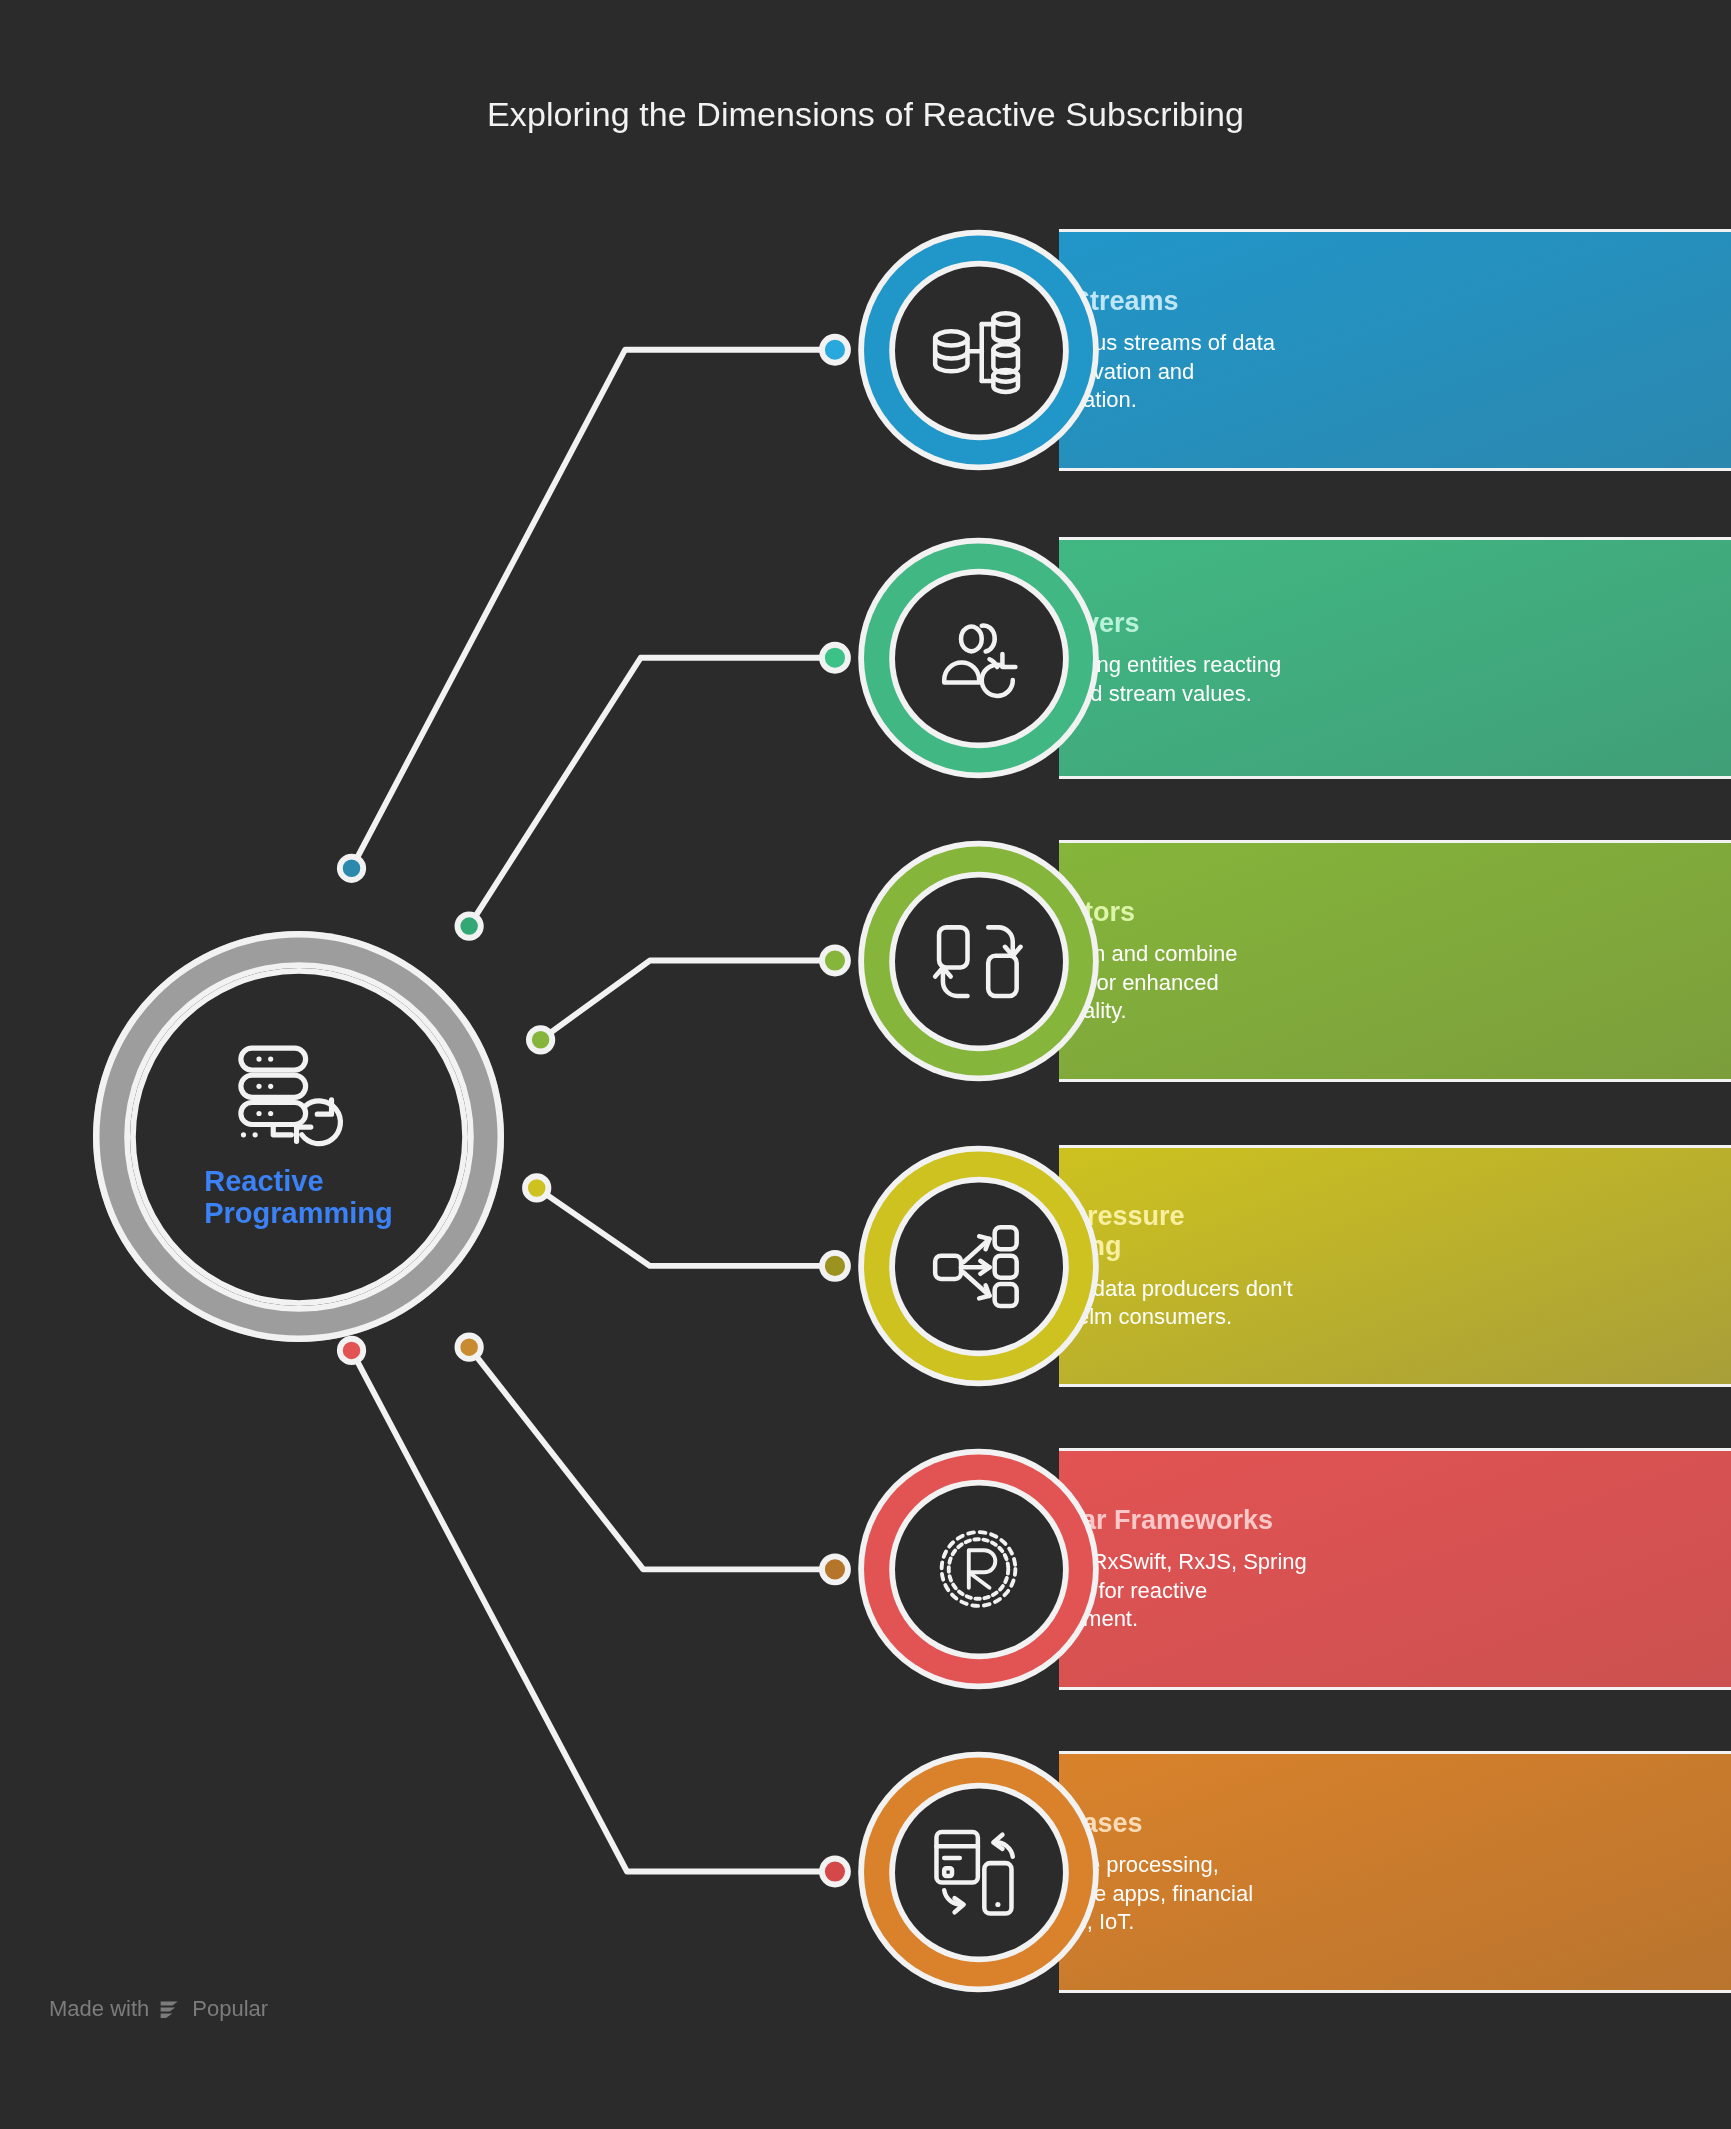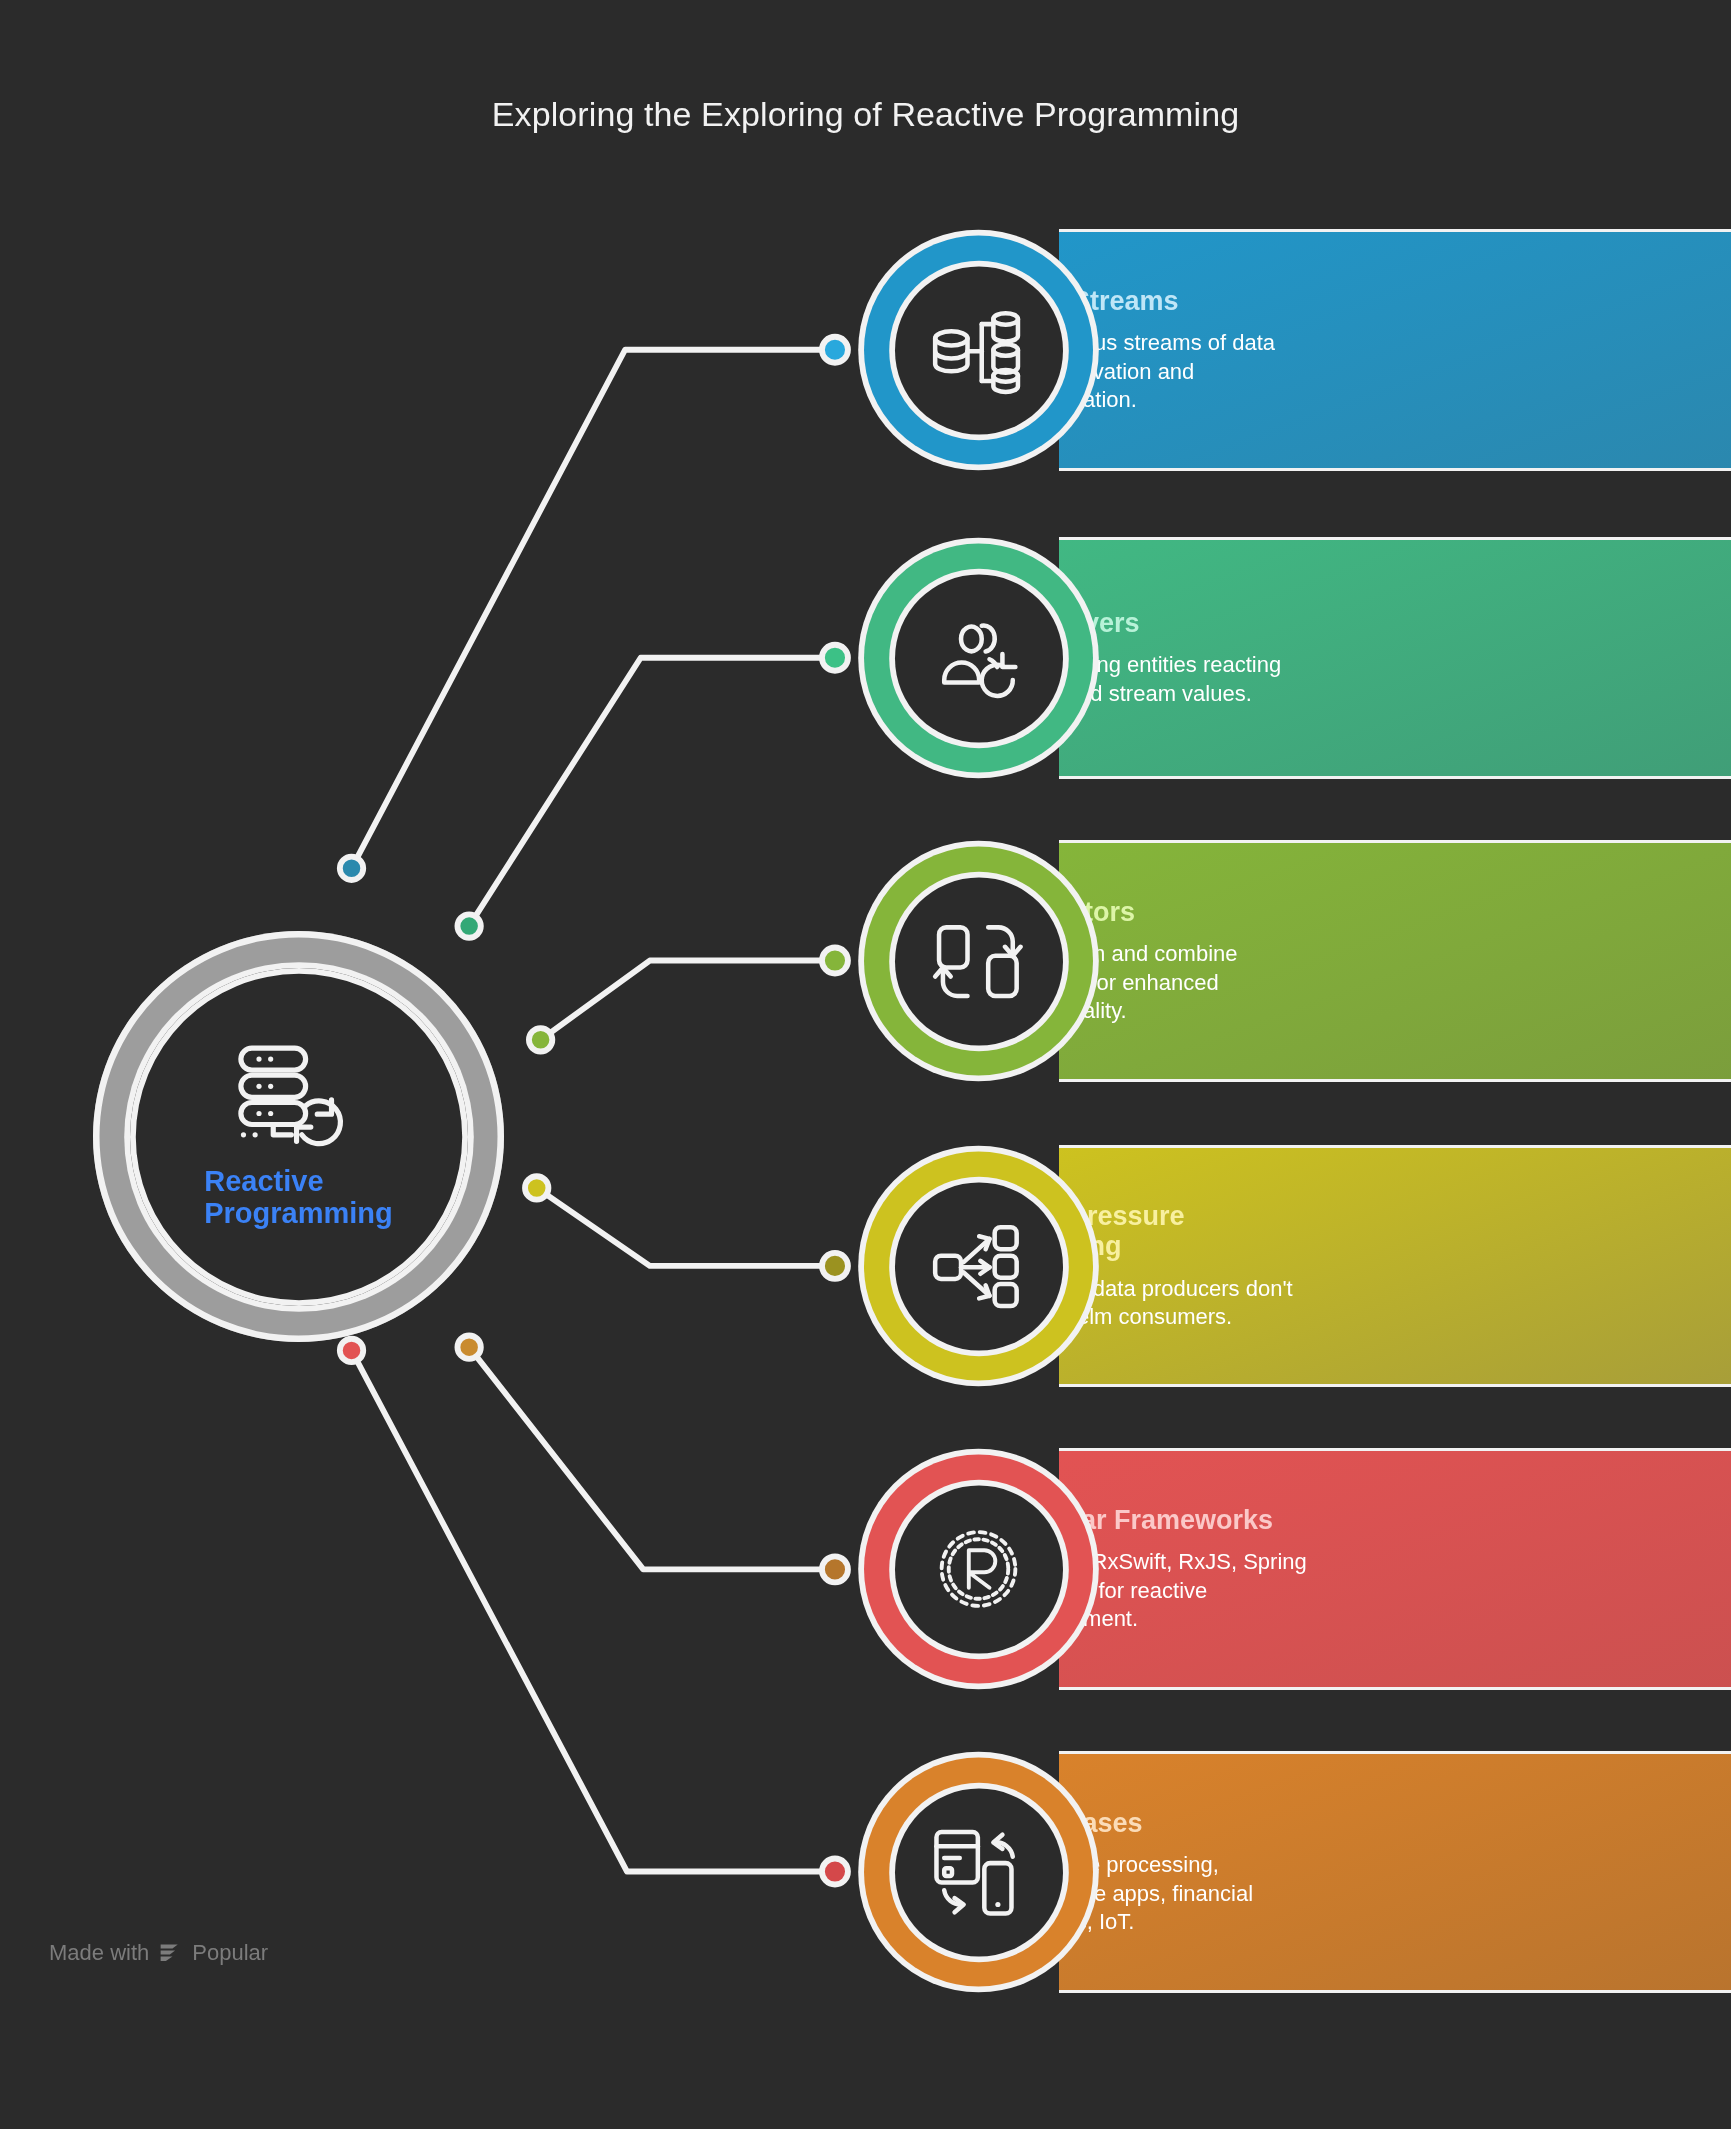--- a/index.html
+++ b/index.html
@@ -74,31 +74,31 @@
     z-index:3;
   }
   .badge-inner{
     width:168px;height:168px;border-radius:50%;background:#2b2b2b;
     box-shadow:inset 0 0 0 0 #f2f2f2, 0 0 0 5.8px #f2f2f2;
     display:flex;align-items:center;justify-content:center;
   }
 
   
   #footer{
-    position:absolute;left:49px;top:1940px;
-    display:flex;align-items:flex-start;gap:9px;
+    position:absolute;left:49px;top:1996px;
+    display:flex;align-items:flex-end;gap:9px;
     color:#7c7c7c;font-size:22px;font-weight:400;
   }
 </style>
 </head>
 <body>
 
 <div id="stage">
 
-  <div id="title">Exploring the Exploring of Reactive Programming</div>
+  <div id="title">Exploring the Dimensions of Reactive Subscribing</div>
 
   <svg id="wires" viewBox="0 0 2664 3276" xmlns="http://www.w3.org/2000/svg">
     <g fill="none" stroke="#f2f2f2" stroke-width="9" stroke-linecap="round" stroke-linejoin="round">
       <path d="M 541 1336 L 962 538 L 1280 538"></path>
       <path d="M 722 1425 L 986 1012 L 1280 1012"></path>
       <path d="M 832 1600 L 1000 1478 L 1280 1478"></path>
       <path d="M 826 1828 L 1000 1948 L 1280 1948"></path>
       <path d="M 722 2073 L 990 2415 L 1280 2415"></path>
       <path d="M 541 2078 L 965 2880 L 1280 2880"></path>
     </g>

